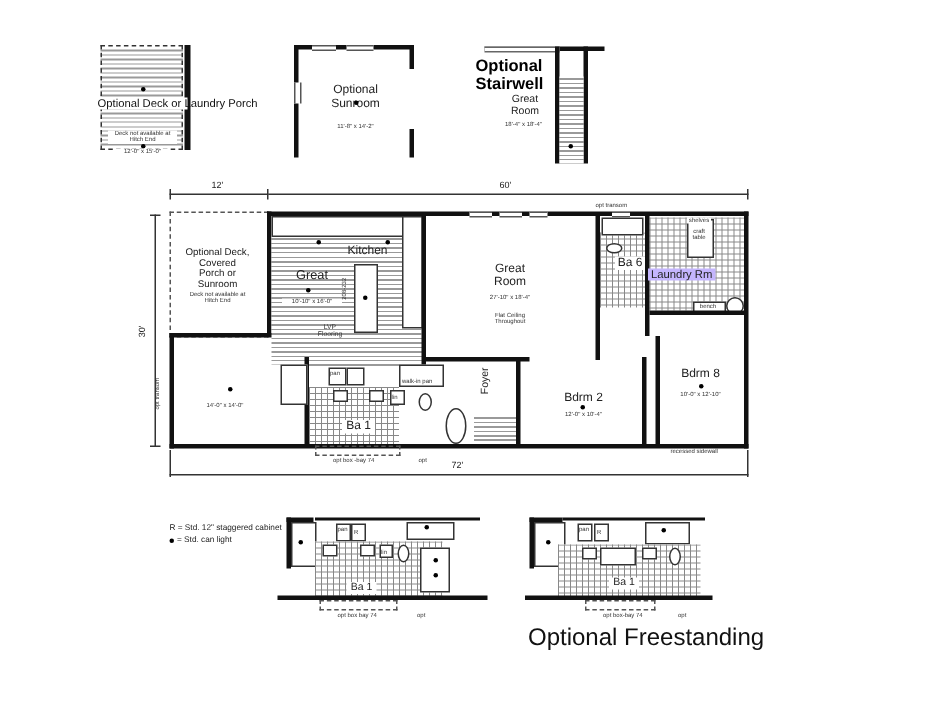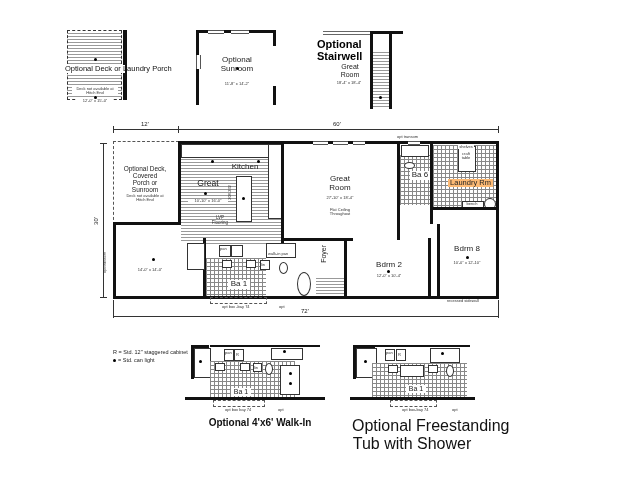--- a/index.html
+++ b/index.html
@@ -151,21 +151,21 @@
 <div class="lbl room-name" style="left:410px;top:171px;width:20px;background:#fff;font-size:8px;">Ba 6</div>
 
 <div class="abs tile" style="left:433px;top:145px;width:63px;height:62px;"></div>
 <div class="wall" style="left:430px;top:144px;width:3px;height:80px;"></div>
 <div class="fixture" style="left:458px;top:146px;width:16px;height:24px;"></div>
 <div class="lbl tiny" style="left:458px;top:152px;width:16px;">
   <div>craft</div>
   <div>table</div>
 </div>
 <div class="lbl tiny" style="left:458px;top:145px;width:16px;background:#fff;">shelves</div>
-<div class="lbl room-name" style="left:448px;top:179px;width:45px;font-size:7.5px;background:#fdba74;">Laundry Rm</div>
+<div class="lbl room-name" style="left:432px;top:179px;width:45px;font-size:7.5px;background:#c4b5fd;">Laundry Rm</div>
 <div class="fixture" style="left:462px;top:201px;width:20px;height:6px;"></div>
 <div class="lbl tiny" style="left:462px;top:202px;width:20px;">bench</div>
 <div class="fixture" style="left:484px;top:198px;width:10px;height:10px;border-radius:50%;"></div>
 <div class="wall" style="left:433px;top:207px;width:63px;height:3px;"></div>
 
 <div class="dot" style="left:152px;top:258px;"></div>
 <div class="lbl tiny" style="left:130px;top:268px;width:40px;">14'-0" x 14'-0"</div>
 <div class="tiny abs" style="left:94px;top:260px;transform:rotate(-90deg);">opt transom</div>
 <div class="wall" style="left:203px;top:238px;width:3px;height:58px;"></div>
 <div class="fixture" style="left:187px;top:243px;width:16px;height:25px;"></div>
@@ -227,21 +227,20 @@
   <div class="fixture" style="left:95px;top:20px;width:18px;height:28px;"></div>
   <div class="dot" style="left:104px;top:27px;"></div>
   <div class="dot" style="left:104px;top:37px;"></div>
   <div class="lbl room-name" style="left:46px;top:43px;width:20px;background:#fff;font-size:7px;">Ba 1</div>
   <div class="wall" style="left:0;top:52px;width:140px;height:3px;"></div>
   <div class="dashbox" style="left:28px;top:55px;width:50px;height:5px;"></div>
   <div class="tiny abs" style="left:40px;top:62px;">opt box bay 74</div>
   <div class="tiny abs" style="left:93px;top:62px;">opt</div>
 </div>
 <div class="lbl title-under" style="left:190px;top:417px;width:140px;font-size:10px;">
-  <div>Optional 4'x6' Walk-In</div>
 </div>
 
 <div class="abs" style="left:350px;top:345px;width:125px;height:70px;">
   <div class="wall" style="left:3px;top:0;width:22px;height:3px;"></div>
   <div class="wall" style="left:3px;top:0;width:3px;height:34px;"></div>
   <div class="fixture" style="left:6px;top:3px;width:19px;height:28px;"></div>
   <div class="dot" style="left:14px;top:15px;"></div>
   <div class="wall" style="left:25px;top:0;width:95px;height:2px;"></div>
   <div class="fixture" style="left:35px;top:4px;width:8px;height:10px;"></div>
   <div class="tiny abs" style="left:36px;top:5px;">pan</div>
@@ -255,14 +254,13 @@
   <div class="fixture" style="left:78px;top:20px;width:8px;height:6px;"></div>
   <div class="fixture" style="left:96px;top:20px;width:6px;height:10px;border-radius:50%;"></div>
   <div class="lbl room-name" style="left:56px;top:40px;width:20px;background:#fff;font-size:7px;">Ba 1</div>
   <div class="wall" style="left:0;top:52px;width:125px;height:3px;"></div>
   <div class="dashbox" style="left:40px;top:55px;width:45px;height:5px;"></div>
   <div class="tiny abs" style="left:52px;top:62px;">opt box-bay 74</div>
   <div class="tiny abs" style="left:102px;top:62px;">opt</div>
 </div>
 <div class="lbl title-under" style="left:352px;top:417px;width:120px;font-size:16px;font-weight:normal;">
   <div>Optional Freestanding</div>
-  <div>Tub with Shower</div>
 </div>
 
 </body></html>

